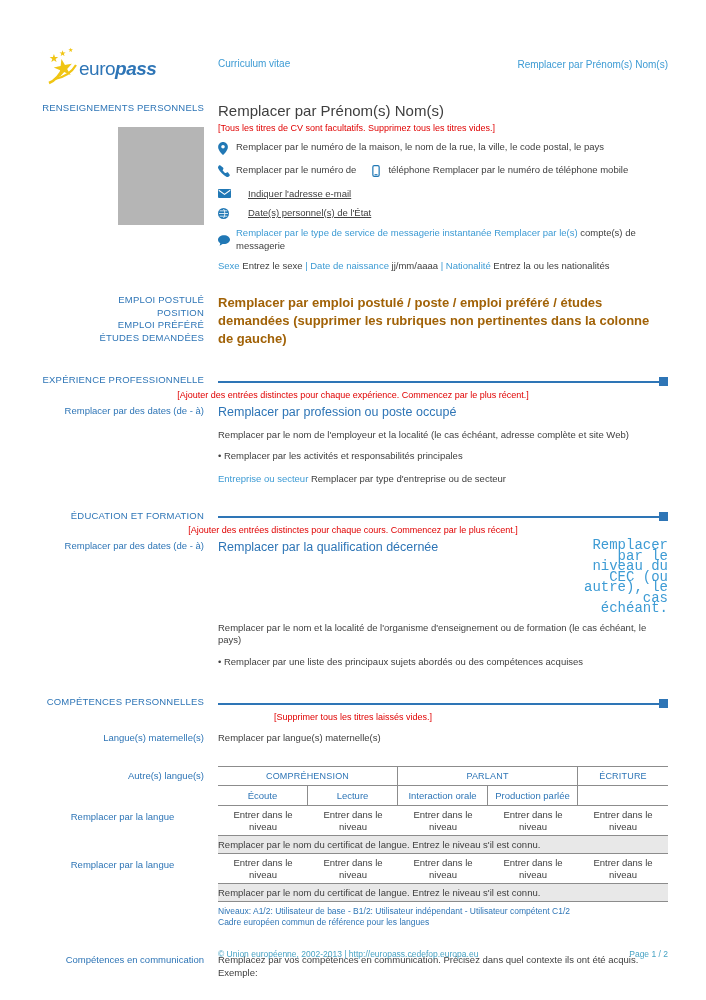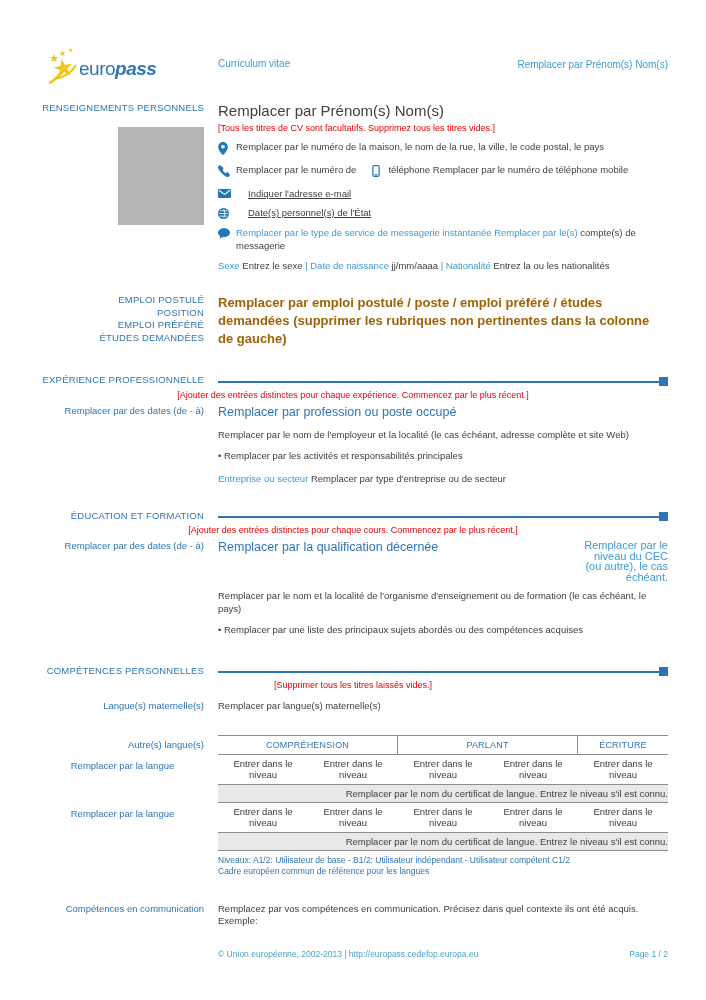--- a/index.html
+++ b/index.html
@@ -44,33 +44,33 @@
   .rulecell{ display:flex; align-items:flex-end; }
   .rule{ flex:1; height:2px; background:var(--brand-blue); position:relative; margin-bottom:4px; }
   .rule .sq{ position:absolute; right:0; top:-4px; width:9px; height:9px; background:var(--brand-blue); }
   .notecenter{ text-align:center; color:var(--note-red); font-size:9px; margin-top:3px; }
   .entry{ margin-top:5px; }
   .ehead{ color:var(--brand-blue); font-size:12.5px; line-height:15px; }
   .ebody{ margin-top:9px; line-height:12.5px; }
   .ebullet{ margin-top:9px; line-height:12.5px; }
   .esector{ margin-top:10px; line-height:12px; }
   .eduhead{ display:flex; justify-content:space-between; align-items:flex-start; }
-  .eqf{ width:84px; text-align:right; color:var(--accent-blue); font-size:11px; line-height:10.5px; flex:0 0 84px; }
+  .eqf{ width:84px; text-align:right; color:var(--accent-blue); font-size:14px; line-height:10.5px; flex:0 0 84px;font-family:Liberation Mono, monospace; }
   
   .ltab{ width:450px; display:grid; grid-template-columns:repeat(5,90px); font-size:9.5px; }
   .th1{ border-top:1px solid var(--line); border-bottom:1px solid var(--line); }
   .th1 > div{ color:var(--brand-blue); font-size:9px; text-align:center; padding:4px 0; letter-spacing:.2px; }
   .th1 .g2{ grid-column:span 2; }
   .brd{ border-right:1px solid var(--line); }
   .th2{ border-bottom:1px solid var(--line); }
   .th2 > div{ color:var(--brand-blue); text-align:center; padding:4px 0; }
   .tlevel{ border-bottom:1px solid var(--line); }
   .tlevel > div{ text-align:center; padding:3px 11px; line-height:11.5px; }
   .tband{ border-bottom:1px solid var(--line); }
-  .tband > div{ grid-column:1 / -1; background:var(--band); text-align:right; padding:3px 0; }
+  .tband > div{ grid-column:1 / -1; background:var(--band); text-align:left; padding:3px 0; }
   .langlabel{ padding-top:5px;text-align:center; }
   .mlrow{ margin-top:10px; }
   .otherrow{ margin-top:22px; }
   .othlbl{ padding-top:4px; }
   .lfoot{ color:var(--brand-blue); font-size:8.5px; line-height:11px; margin-top:4px; }
   .commrow{ margin-top:26px; }
   .commtext{ line-height:12.5px; }
   
   .footer{ position:absolute; top:949px; left:218px; width:450px; display:flex; justify-content:space-between; color:var(--footer-teal); font-size:8.5px; }
 </style>
@@ -139,21 +139,21 @@
         </div>
         <div class="crow" style="margin-bottom:8px;">
           <span class="ic">
             <svg width="11" height="11" viewBox="0 0 14 14">
                 <circle cx="7" cy="7" r="7" fill="#2178b5"></circle>
                 <path d="M7 1.2c2.2 1.6 2.2 10 0 11.6M1.2 7h11.6M2.2 3.6h9.6M2.2 10.4h9.6" stroke="#fff" stroke-width="1" fill="none"></path>
               </svg>
           </span>
           <span class="ctext linklike">Date(s) personnel(s) de l'État</span>
         </div>
-        <div class="crow" style="margin-bottom:8px;">
+        <div class="crow" style="margin-bottom:8px;align-items:center;">
           <span class="ic">
             <svg width="12" height="11" viewBox="0 0 16 14">
                 <path d="M8 0C3.6 0 0 2.7 0 6c0 1.9 1.2 3.6 3 4.7L2.2 14l3.9-2.4c.6.1 1.2.2 1.9.2 4.4 0 8-2.7 8-6S12.4 0 8 0z" fill="#2178b5"></path>
               </svg>
           </span>
           <span class="imtext"><span class="blue-t">Remplacer par le type de service de messagerie instantanée Remplacer par le(s)</span> <span>compte(s) de messagerie</span></span>
         </div>
       </div>
       <div class="sexe">
         <span class="blue-t">Sexe</span>
@@ -236,20 +236,27 @@
   <div class="row otherrow">
     <div class="lbl othlbl">Autre(s) langue(s)</div>
     <div class="ltab th1">
       <div class="g2 brd">COMPRÉHENSION</div>
       <div class="g2 brd">PARLANT</div>
       <div>ÉCRITURE</div>
     </div>
   </div>
   <div class="row">
     <div></div>
+    <div class="ltab th2">
+      <div class="brd">Écoute</div>
+      <div class="brd">Lecture</div>
+      <div class="brd">Interaction orale</div>
+      <div class="brd">Production parlée</div>
+      <div></div>
+    </div>
   </div>
 
   <div class="row">
     <div class="lbl langlabel">Remplacer par la langue</div>
     <div>
       <div class="ltab tlevel">
         <div>Entrer dans le niveau</div>
         <div>Entrer dans le niveau</div>
         <div>Entrer dans le niveau</div>
         <div>Entrer dans le niveau</div>

